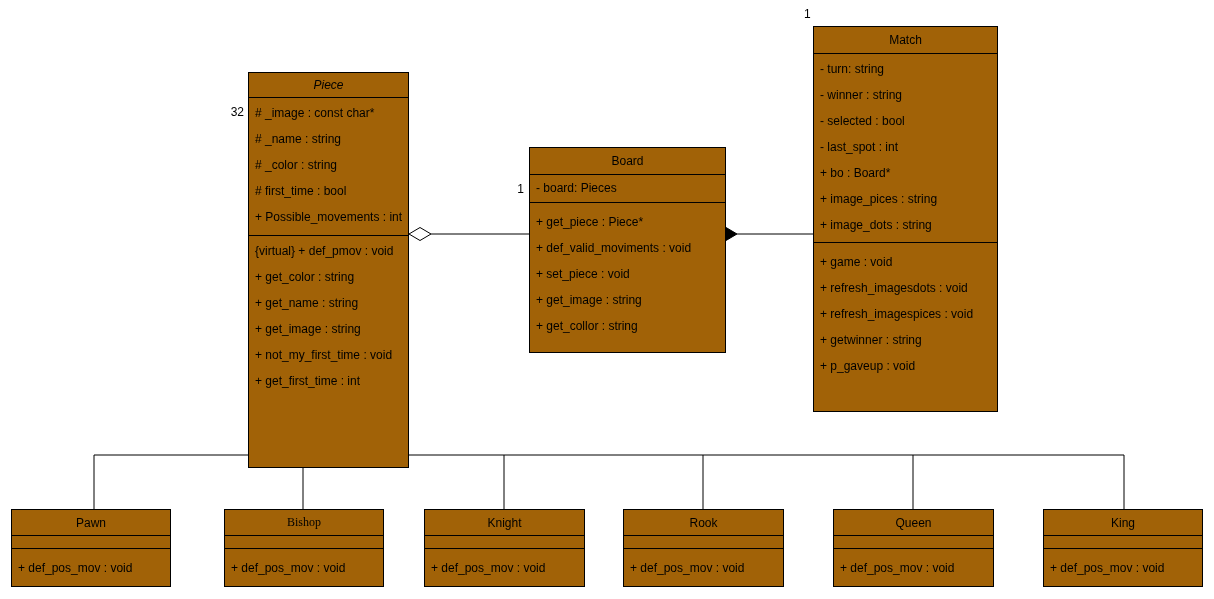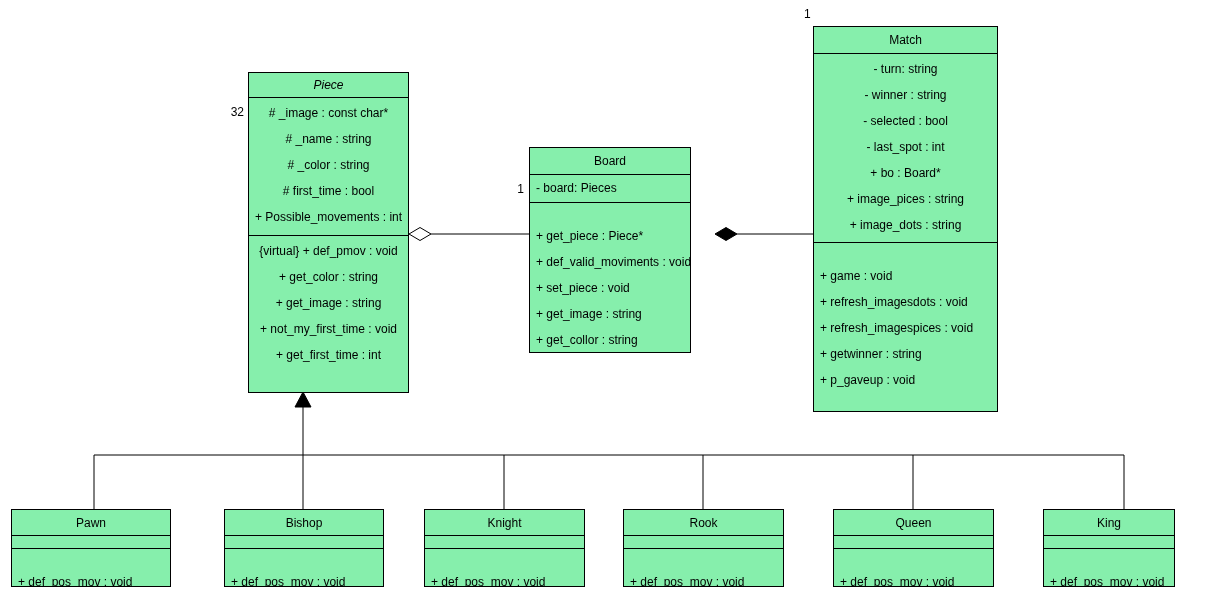--- a/index.html
+++ b/index.html
@@ -8,21 +8,21 @@
   body { font-family:"Liberation Sans", sans-serif; color:#000; }
   .canvas {
     position:relative;
     width:1214px; height:599px;
     background:#ffffff;
     overflow:hidden;
   }
   .connector-layer { position:absolute; left:0; top:0; }
   .class-box {
     position:absolute;
-    background:#86efac;
+    background:#a16207;
     border:1px solid #000000;
     display:flex;
     flex-direction:column;
     font-size:12px;
     line-height:normal;
   }
   .class-title {
     display:flex;
     align-items:center;
     justify-content:center;
@@ -35,22 +35,22 @@
     border-top:1px solid #000000;
     flex:0 0 auto;
     overflow:hidden;
   }
   .compartment.methods { flex:1 1 auto; }
   .member-row {
     padding:0 6px;
     line-height:26px;
     white-space:nowrap;
   }
-  .pad-sm { padding-top:2px;text-align:center; }
-  .pad-md { padding-top:20px; }
+  .pad-sm { padding-top:2px; }
+  .pad-md { padding-top:6px; }
   .mult-label {
     position:absolute;
     font-size:12px;
     color:#000;
     white-space:nowrap;
   }
   .ta-r { text-align:right;margin-top:31px; }
 </style>
 </head>
 <body>
@@ -72,39 +72,40 @@
     <path d="M504 455 V509" stroke="#000" stroke-width="1" fill="none"></path>
     <path d="M703 455 V509" stroke="#000" stroke-width="1" fill="none"></path>
     <path d="M913 455 V509" stroke="#000" stroke-width="1" fill="none"></path>
     <path d="M1124 455 V509" stroke="#000" stroke-width="1" fill="none"></path>
   </svg>
 
   <span class="mult-label ta-r" style="left:220px; top:74px; width:24px;">32</span>
   <span class="mult-label ta-r" style="left:510px; top:151px; width:14px;">1</span>
   <span class="mult-label" style="left:804px; top:7px;">1</span>
 
-  <div class="class-box" style="left:248px; top:72px; width:161px; height:321px;">
+  <div class="class-box" style="left:248px; top:72px; width:161px; height:396px;">
     <div class="class-title" style="height: 24px; font-style: italic;">Piece</div>
     <div class="compartment pad-sm" style="height:138px;">
         <div class="member-row"># _image : const char*</div>
         <div class="member-row"># _name : string</div>
         <div class="member-row"># _color : string</div>
         <div class="member-row"># first_time : bool</div>
         <div class="member-row">+ Possible_movements : int</div>
       </div>
     <div class="compartment methods pad-sm">
         <div class="member-row">{virtual} + def_pmov : void</div>
         <div class="member-row">+ get_color : string</div>
+        <div class="member-row">+ get_name : string</div>
         <div class="member-row">+ get_image : string</div>
         <div class="member-row">+ not_my_first_time : void</div>
         <div class="member-row">+ get_first_time : int</div>
       </div>
   </div>
 
-  <div class="class-box" style="left:529px; top:147px; width:162px; height:206px;">
+  <div class="class-box" style="left:529px; top:147px; width:197px; height:206px;">
     <div class="class-title" style="height:26px;">Board</div>
     <div class="compartment" style="height:28px;">
         <div class="member-row">- board: Pieces</div>
       </div>
     <div class="compartment methods pad-md">
         <div class="member-row">+ get_piece : Piece*</div>
         <div class="member-row">+ def_valid_moviments : void</div>
         <div class="member-row">+ set_piece : void</div>
         <div class="member-row">+ get_image : string</div>
         <div class="member-row">+ get_collor : string</div>
@@ -133,21 +134,21 @@
 
   <div class="class-box" style="left:11px; top:509px; width:160px; height:78px;">
     <div class="class-title" style="height:25px;">Pawn</div>
     <div class="compartment" style="height:13px;"></div>
     <div class="compartment methods pad-md">
         <div class="member-row">+ def_pos_mov : void</div>
       </div>
   </div>
 
   <div class="class-box" style="left:224px; top:509px; width:160px; height:78px;">
-    <div class="class-title" style="height:25px;">Bishop</div>
+    <div class="class-title" style="height:25px;font-family:Liberation Serif, serif;">Bishop</div>
     <div class="compartment" style="height:13px;"></div>
     <div class="compartment methods pad-md">
         <div class="member-row">+ def_pos_mov : void</div>
       </div>
   </div>
 
   <div class="class-box" style="left:424px; top:509px; width:161px; height:78px;justify-content:flex-end;">
     <div class="class-title" style="height:25px;">Knight</div>
     <div class="compartment" style="height:13px;"></div>
     <div class="compartment methods pad-md">
@@ -164,21 +165,21 @@
   </div>
 
   <div class="class-box" style="left:833px; top:509px; width:161px; height:78px;">
     <div class="class-title" style="height:25px;">Queen</div>
     <div class="compartment" style="height:13px;"></div>
     <div class="compartment methods pad-md">
         <div class="member-row">+ def_pos_mov : void</div>
       </div>
   </div>
 
-  <div class="class-box" style="left:1043px; top:509px; width:132px; height:78px;">
+  <div class="class-box" style="left:1043px; top:509px; width:160px; height:78px;">
     <div class="class-title" style="height:25px;">King</div>
     <div class="compartment" style="height:13px;"></div>
     <div class="compartment methods pad-md">
         <div class="member-row">+ def_pos_mov : void</div>
       </div>
   </div>
 
 </div>
 
 </body></html>

